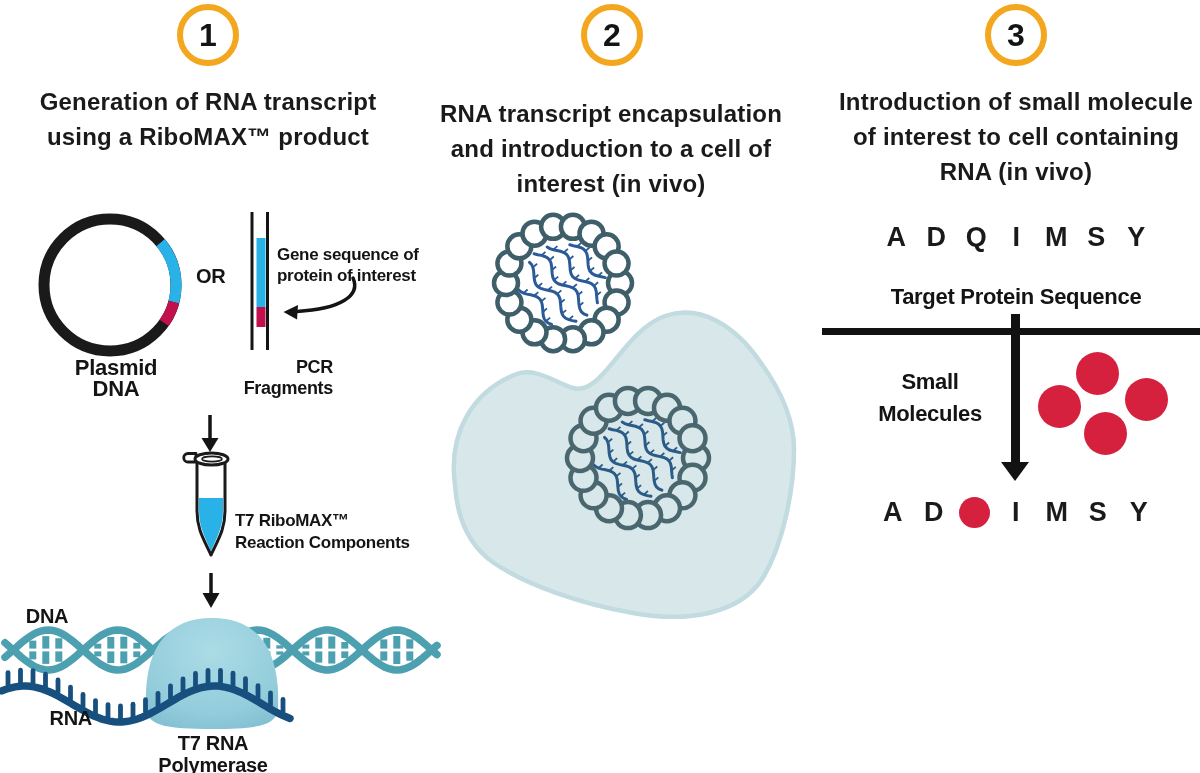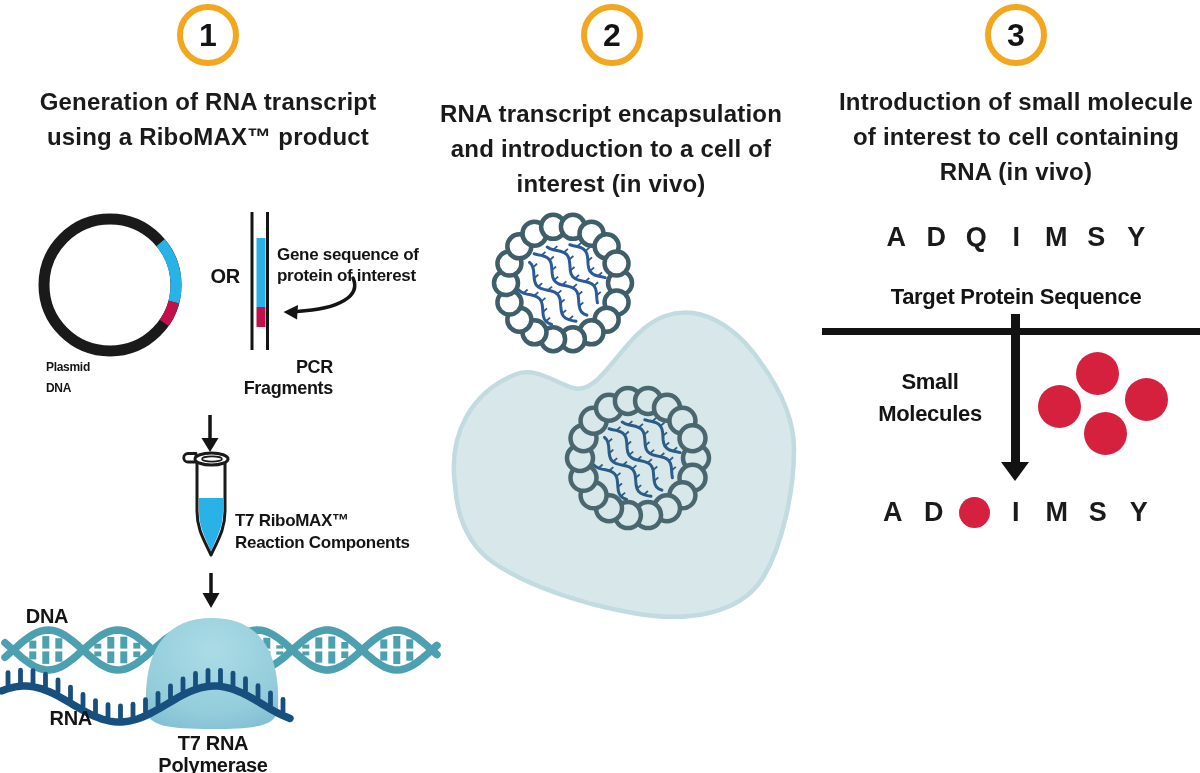--- a/index.html
+++ b/index.html
@@ -159,23 +159,23 @@
       <line x1="220.5" y1="502.35316061425345" x2="220.5" y2="490.35316061425345" stroke="#17507E" stroke-width="4.8" stroke-linecap="round"></line>
       <line x1="233" y1="505.2647533356395" x2="233" y2="493.2647533356395" stroke="#17507E" stroke-width="4.8" stroke-linecap="round"></line>
       <line x1="245.5" y1="510.6585476719381" x2="245.5" y2="498.6585476719381" stroke="#17507E" stroke-width="4.8" stroke-linecap="round"></line>
       <line x1="258" y1="517.6259409158428" x2="258" y2="505.62594091584276" stroke="#17507E" stroke-width="4.8" stroke-linecap="round"></line>
       <line x1="270.5" y1="524.9932523577132" x2="270.5" y2="512.9932523577132" stroke="#17507E" stroke-width="4.8" stroke-linecap="round"></line>
       <line x1="283" y1="531.5194337290596" x2="283" y2="519.5194337290596" stroke="#17507E" stroke-width="4.8" stroke-linecap="round"></line>
       <path d="M2.0,510.8L6.0,509.3L10.0,508.0L14.0,507.1L18.0,506.4L22.0,506.1L26.0,506.0L30.0,506.3L34.0,506.9L38.0,507.8L42.0,508.9L46.0,510.4L50.0,512.0L54.0,513.9L58.0,516.0L62.0,518.2L66.0,520.5L70.0,522.8L74.0,525.2L78.0,527.5L82.0,529.8L86.0,532.0L90.0,534.1L94.0,536.0L98.0,537.6L102.0,539.1L106.0,540.2L110.0,541.1L114.0,541.7L118.0,542.0L122.0,541.9L126.0,541.6L130.0,540.9L134.0,540.0L138.0,538.7L142.0,537.2L146.0,535.5L150.0,533.6L154.0,531.5L158.0,529.3L162.0,527.0L166.0,524.6L170.0,522.2L174.0,519.9L178.0,517.6L182.0,515.4L186.0,513.4L190.0,511.6L194.0,510.0L198.0,508.6L202.0,507.5L206.0,506.7L210.0,506.2L214.0,506.0L218.0,506.1L222.0,506.6L226.0,507.3L230.0,508.3L234.0,509.6L238.0,511.2L242.0,512.9L246.0,514.9L250.0,517.0L254.0,519.3L258.0,521.6L262.0,524.0L266.0,526.4L270.0,528.7L274.0,531.0L278.0,533.1L282.0,535.1L286.0,536.8L290.0,538.4" fill="none" stroke="#17507E" stroke-width="7.5" stroke-linecap="round"></path>
     </g>
 </svg>
 
-<div class="lbl" style="left:46px;top:357px;width:140px;text-align:left;font-size:12px;line-height:21px;">Plasmid
+<div class="lbl" style="left:46px;top:357px;width:140px;text-align:center;font-size:22px;line-height:21px;">Plasmid
 DNA</div>
-<div class="lbl" style="left:196px;top:265px;width:44px;text-align:right;font-size:20px;">OR</div>
+<div class="lbl" style="left:196px;top:265px;width:44px;text-align:left;font-size:20px;">OR</div>
 <div class="lbl" style="left:193px;top:357px;width:140px;text-align:right;font-size:18px;line-height:21px;">PCR
 Fragments</div>
 <div class="lbl" style="left:277px;top:238px;width:180px;font-size:17px;line-height:20.5px;margin-top:7px;">Gene sequence of
 protein of interest</div>
 <div class="lbl" style="left:235px;top:469px;width:200px;font-size:17px;line-height:22px;margin-top:41px;">T7 RiboMAX™
 Reaction Components</div>
 <div class="lbl" style="left:17px;top:605px;width:60px;text-align:center;font-size:20px;">DNA</div>
 <div class="lbl" style="left:32px;top:707px;width:60px;text-align:right;font-size:20px;">RNA</div>
 <div class="lbl" style="left:138px;top:732px;width:150px;text-align:center;font-size:20px;line-height:22px;">T7 RNA
 Polymerase</div>

